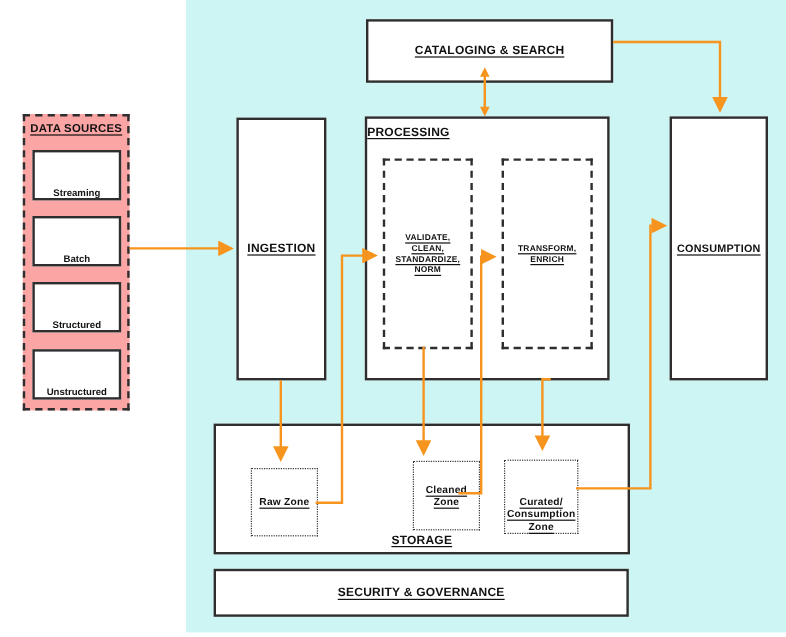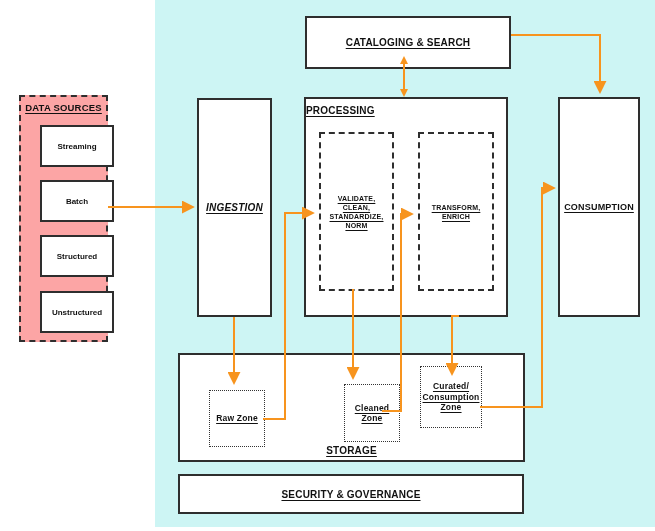--- a/index.html
+++ b/index.html
@@ -51,30 +51,30 @@
     background: #fca5a5;
   }
   .ds-title {
     position: absolute;
     top: 5px; left: 0; right: 0;
     text-align: center;
     font-size: 9.5px;
   }
   .ds-item {
     position: absolute;
-    left: 19px;
+    left: 6px;
     width: 74px; height: 42px;
     border: 2px solid #2e2e2e;
     background: #fff;
-    display: flex; align-items: center; justify-content: center;
+    display: flex; align-items: flex-end; justify-content: center;
     font-size: 8px;
   }
 
   
-  .ingestion-box   { left: 197px; top: 98px;  width: 75px;  height: 219px; font-size: 10px; font-style: italic; }
+  .ingestion-box   { left: 197px; top: 98px;  width: 75px;  height: 219px; font-size: 10px; }
   .cataloging-box  { left: 305px; top: 16px;  width: 206px; height: 53px;  font-size: 10px; }
   .processing-box  { left: 304px; top: 97px;  width: 204px; height: 220px; }
   .consumption-box { left: 558px; top: 97px;  width: 82px;  height: 220px; font-size: 9px; }
   .storage-box     { left: 178px; top: 353px; width: 347px; height: 109px; }
   .security-box    { left: 178px; top: 474px; width: 346px; height: 40px;  font-size: 10px; }
 
   .processing-title {
     position: absolute;
     top: 6px; left: 0; right: 0;
     text-align: left; font-size: 10px;
@@ -102,21 +102,21 @@
     position: absolute;
     border: 1.5px dotted #333;
     background: #fff;
     display: flex; flex-direction: column;
     align-items: center; justify-content: center;
     text-align: center;
   }
   .storage-zone .line { display: block; font-size: 8.5px; line-height: 10.5px; }
   .zone-raw     { left: 29px;  top: 35px; width: 56px; height: 57px; }
   .zone-cleaned { left: 164px; top: 29px; width: 56px; height: 58px; }
-  .zone-curated { left: 240px; top: 11px; width: 62px; height: 62px; }
+  .zone-curated { left: 240px; top: 28px; width: 62px; height: 62px; justify-content: flex-end; }
 
   .arrows {
     position: absolute;
     left: 0; top: 0;
     width: 655px; height: 531px;
     pointer-events: none;
   }
 </style>
 </head>
 <body>

